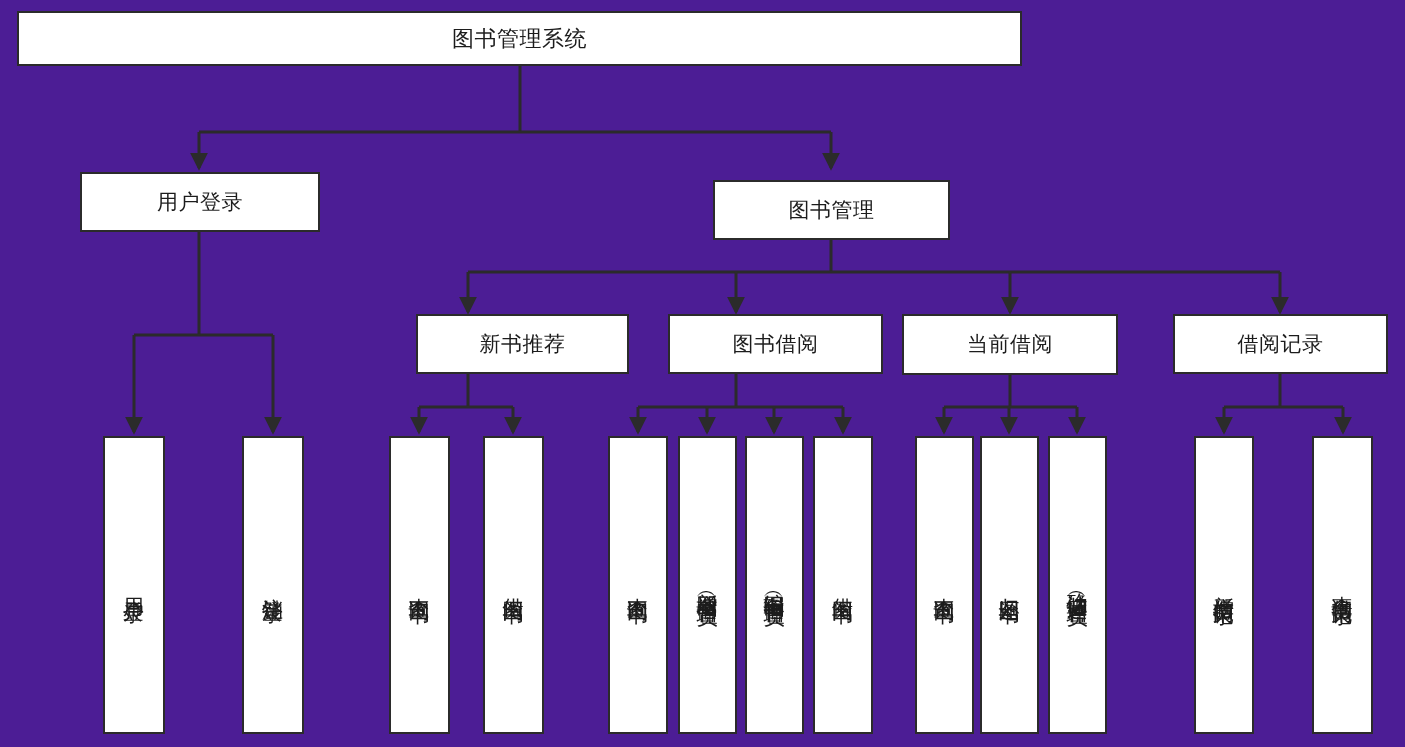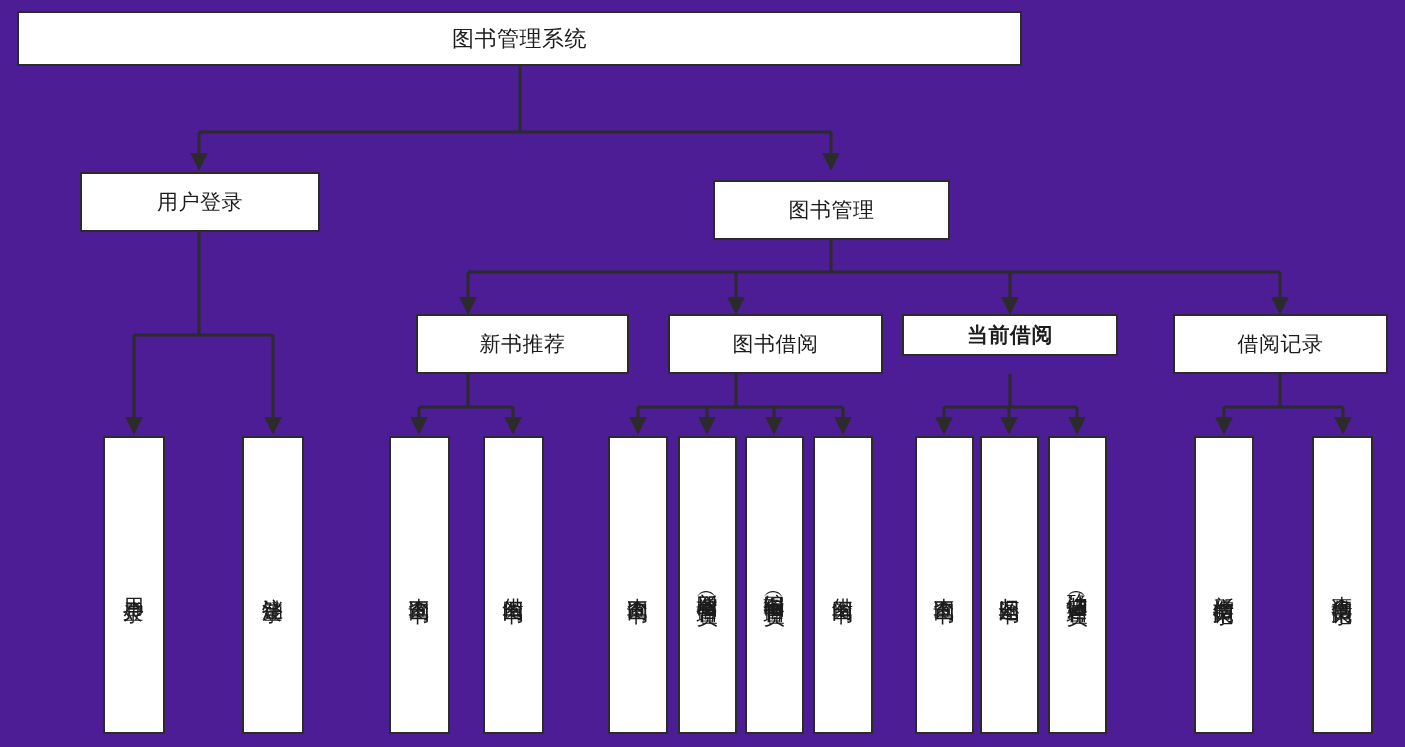--- a/index.html
+++ b/index.html
@@ -129,21 +129,21 @@
   <div class="node" style="left:713px; top:180px; width:237px; height:60px;">
     <span class="node-label">图书管理</span>
   </div>
 
   <div class="node" style="left:380px; top:314px; width:213px; height:60px;margin-left:36px;">
     <span class="node-label">新书推荐</span>
   </div>
   <div class="node" style="left:629px; top:314px; width:215px; height:60px;margin-left:39px;">
     <span class="node-label">图书借阅</span>
   </div>
-  <div class="node" style="left:902px; top:314px; width:216px; height:42px;font-weight:bold;">
+  <div class="node" style="left:902px; top:314px; width:216px; height:61px;">
     <span class="node-label">当前借阅</span>
   </div>
   <div class="node" style="left:1173px; top:314px; width:215px; height:60px;">
     <span class="node-label">借阅记录</span>
   </div>
 
   <div class="node vertical" style="left:103px; top:436px; width:62px; height:298px;">
     <span class="node-label">用户登录</span>
   </div>
   <div class="node vertical" style="left:242px; top:436px; width:62px; height:298px;">

